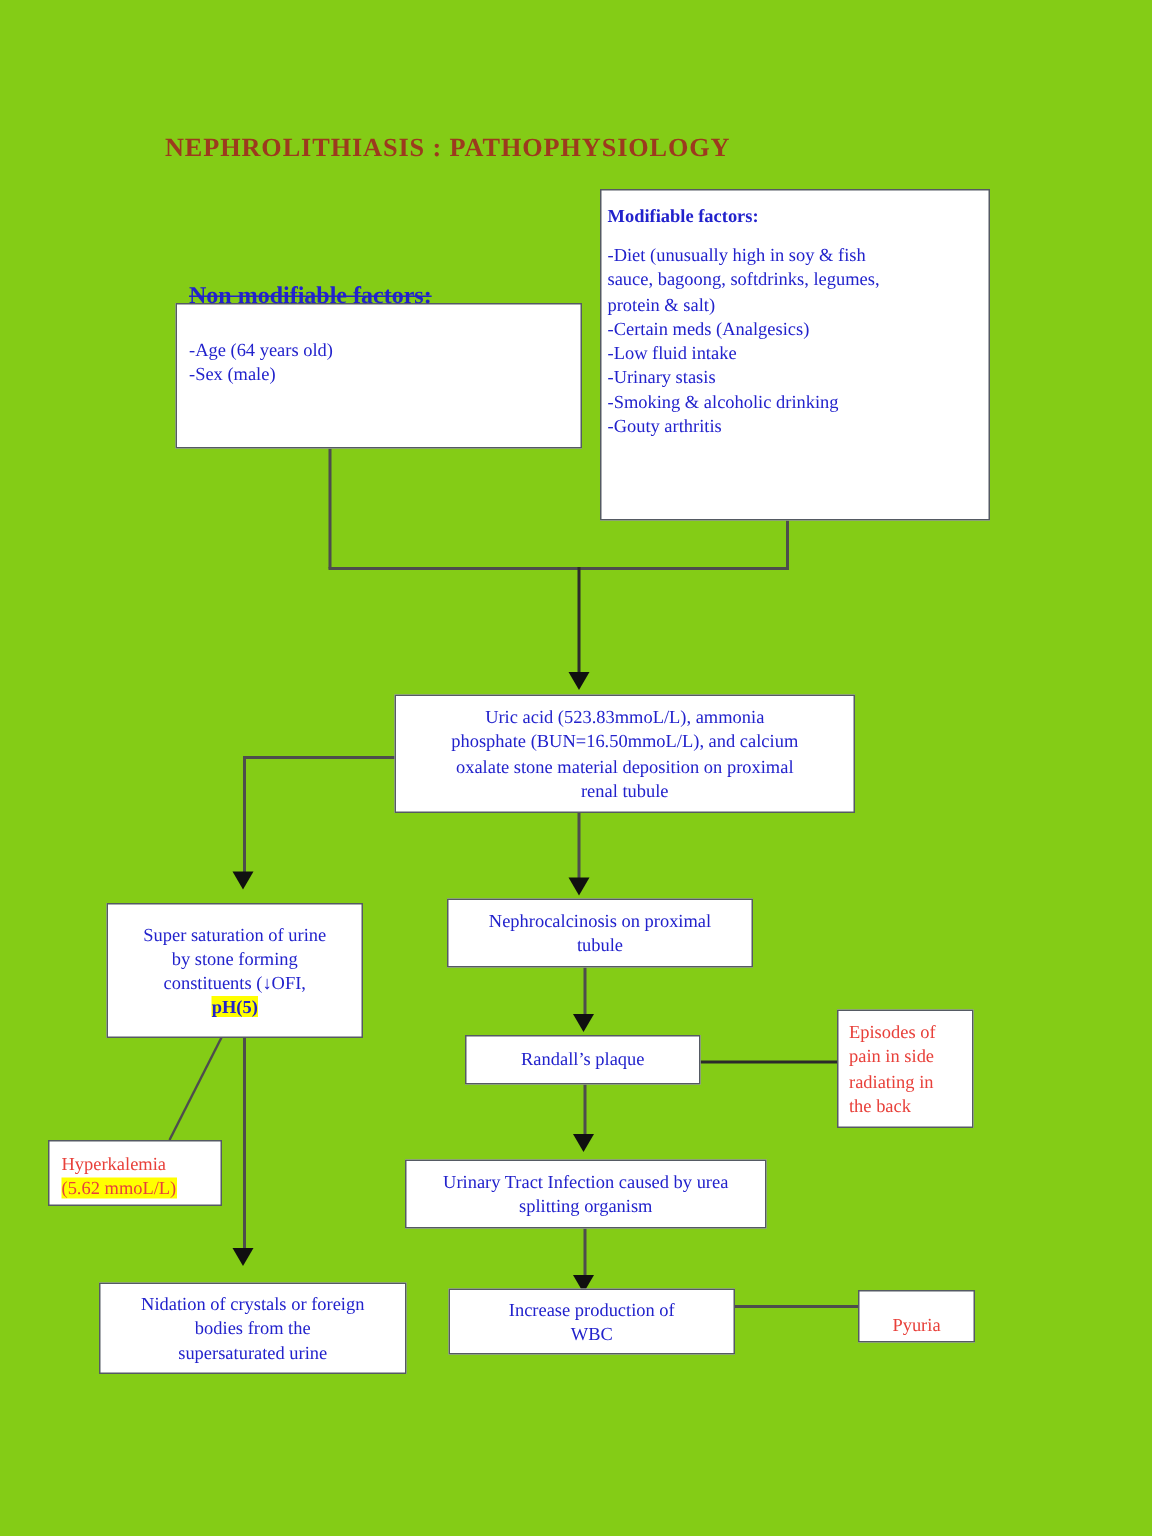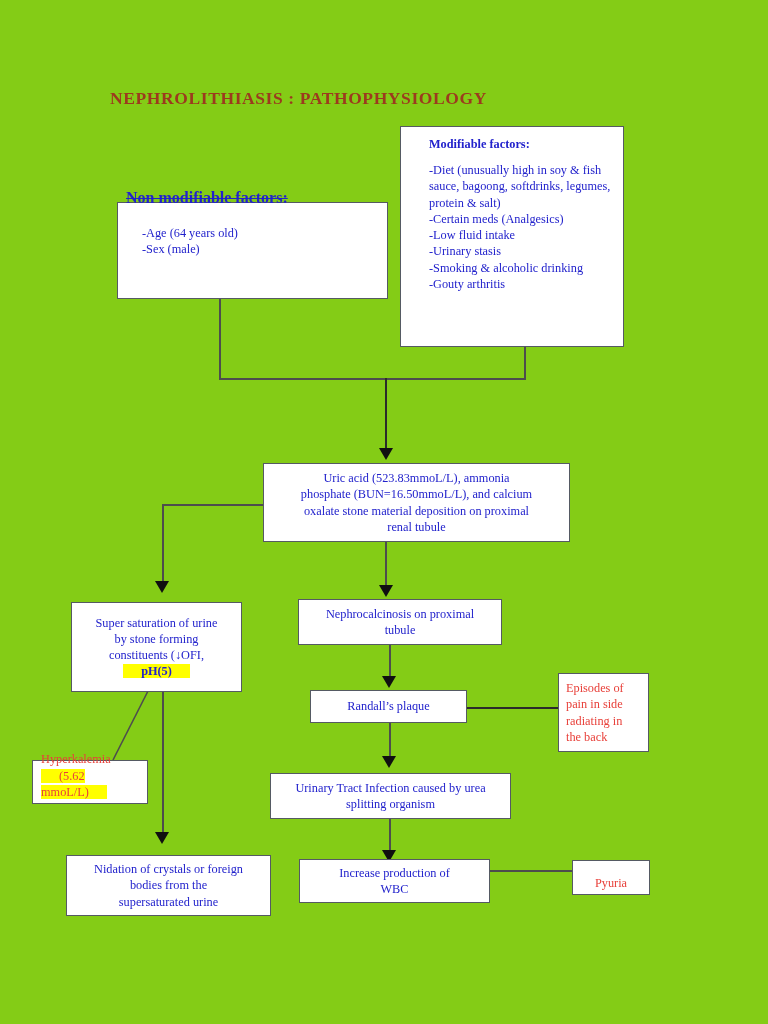--- a/index.html
+++ b/index.html
@@ -48,21 +48,21 @@
   }
   .box .inner { width: 100%; }
   .box.left-text { text-align: left; }
   .box.red { color: #e8403a; align-items: flex-end; }
 
   .box .line { display: block; }
 
   
   .hl {
     background: #ffff00;
-    padding: 0 18px;
+    padding: 0 0;
   }
   .bold { font-weight: bold; }
 
   
   .straddle-heading {
     position: absolute;
     font-weight: bold;
     font-size: 16px;
     color: #2222cc;
     text-decoration: line-through;
@@ -101,35 +101,35 @@
 
   .diag { position: absolute; z-index: 1; overflow: visible; }
 </style>
 </head>
 <body>
 
 <div id="page">
 
   <div id="title">NEPHROLITHIASIS : PATHOPHYSIOLOGY</div>
 
-  <div class="box left-text" style="left:400px; top:126px; width:224px; height:221px; align-items:flex-start; padding-top:9px; padding-left:28px;">
+  <div class="box left-text" style="left:400px; top:126px; width:260px; height:221px; align-items:flex-start; padding-top:9px; padding-left:4px;">
     <div class="inner" style="text-align:left;">
       <span class="heading-in-box">Modifiable factors:</span>
       <span class="line">-Diet (unusually high in soy &amp; fish</span>
       <span class="line">sauce, bagoong, softdrinks, legumes,</span>
       <span class="line">protein &amp; salt)</span>
       <span class="line">-Certain meds (Analgesics)</span>
       <span class="line">-Low fluid intake</span>
       <span class="line">-Urinary stasis</span>
       <span class="line">-Smoking &amp; alcoholic drinking</span>
       <span class="line">-Gouty arthritis</span>
     </div>
   </div>
 
-  <div class="box left-text" style="left:117px; top:202px; width:271px; height:97px; align-items:flex-start; padding-top:22px; padding-left:24px;">
+  <div class="box left-text" style="left:117px; top:202px; width:271px; height:97px; align-items:flex-start; padding-top:22px; padding-left:8px;">
     <div class="inner" style="text-align:left;">
       <span class="line">-Age (64 years old)</span>
       <span class="line">-Sex (male)</span>
     </div>
   </div>
 
   <div class="straddle-heading" style="left:126px; top:189px;">Non modifiable factors:</div>
 
   <div class="ln v" style="left:219px; top:299px; height:80px;"></div>
 

